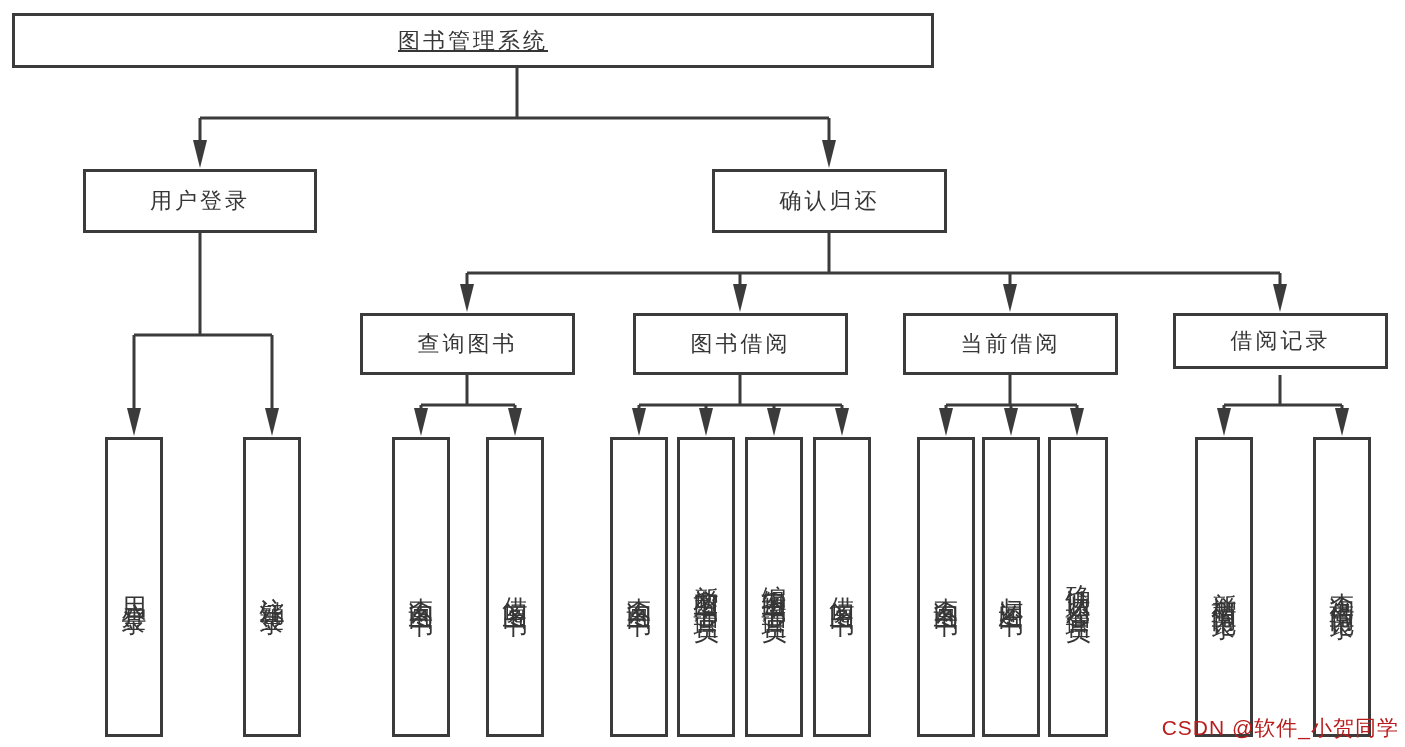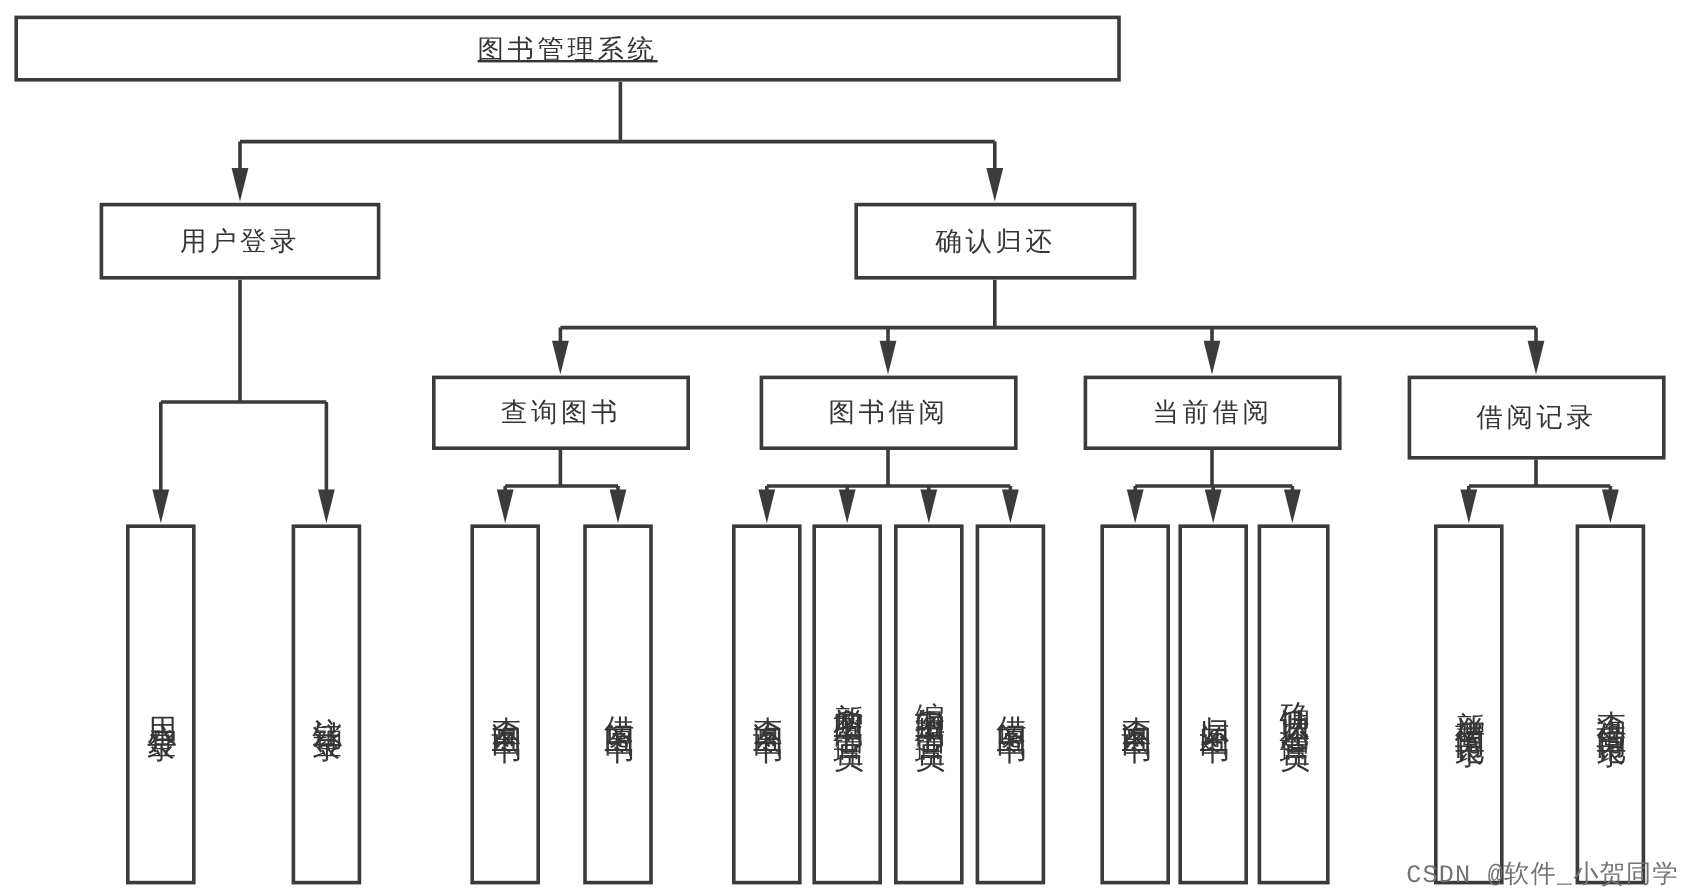--- a/index.html
+++ b/index.html
@@ -39,24 +39,23 @@
     font-size: 25px;
     letter-spacing: 5px;
     white-space: normal;
     line-height: 1;
   }
   .watermark {
     position: absolute;
     top: 714px;
     right: 6px;
     font-size: 21px;
-    color: #737373;
+    color: #b91c1c;
     letter-spacing: 1px;
     z-index: 5;
-    font-family: Liberation Mono, monospace;
   }
 </style>
 </head>
 <body>
 
 <div id="canvas">
 
   <svg id="wires" viewBox="0 0 1405 747" xmlns="http://www.w3.org/2000/svg">
     <path fill="none" stroke="#3b3b3b" stroke-width="3" d="M517 68 V118 M200 118 H829 M200 118 V142 M829 118 V142
              M200 233 V335 M134 335 H272 M134 335 V410 M272 335 V410
@@ -89,21 +88,21 @@
   </svg>
 
   <div class="node h-node" style="left:12px; top:13px; width:922px; height:55px;text-decoration:underline;">图书管理系统</div>
 
   <div class="node h-node" style="left:83px; top:169px; width:234px; height:64px;">用户登录</div>
   <div class="node h-node" style="left:712px; top:169px; width:235px; height:64px;">确认归还</div>
 
   <div class="node h-node" style="left:360px; top:313px; width:215px; height:62px;">查询图书</div>
   <div class="node h-node" style="left:903px; top:313px; width:215px; height:62px;">当前借阅</div>
   <div class="node h-node" style="left:633px; top:313px; width:215px; height:62px;">图书借阅</div>
-  <div class="node h-node" style="left:1173px; top:313px; width:215px; height:70px;">借阅记录</div>
+  <div class="node h-node" style="left:1173px; top:313px; width:215px; height:56px;">借阅记录</div>
 
   <div class="node v-node" style="left:105px;">用户登录</div>
   <div class="node v-node" style="left:243px;">注销登录</div>
 
   <div class="node v-node" style="left:392px;">查询图书</div>
   <div class="node v-node" style="left:486px;">借阅图书</div>
 
   <div class="node v-node" style="left:610px;">查询图书</div>
   <div class="node v-node" style="left:677px;">新增图书（管理员）</div>
   <div class="node v-node" style="left:745px;">编辑图书（管理员）</div>

